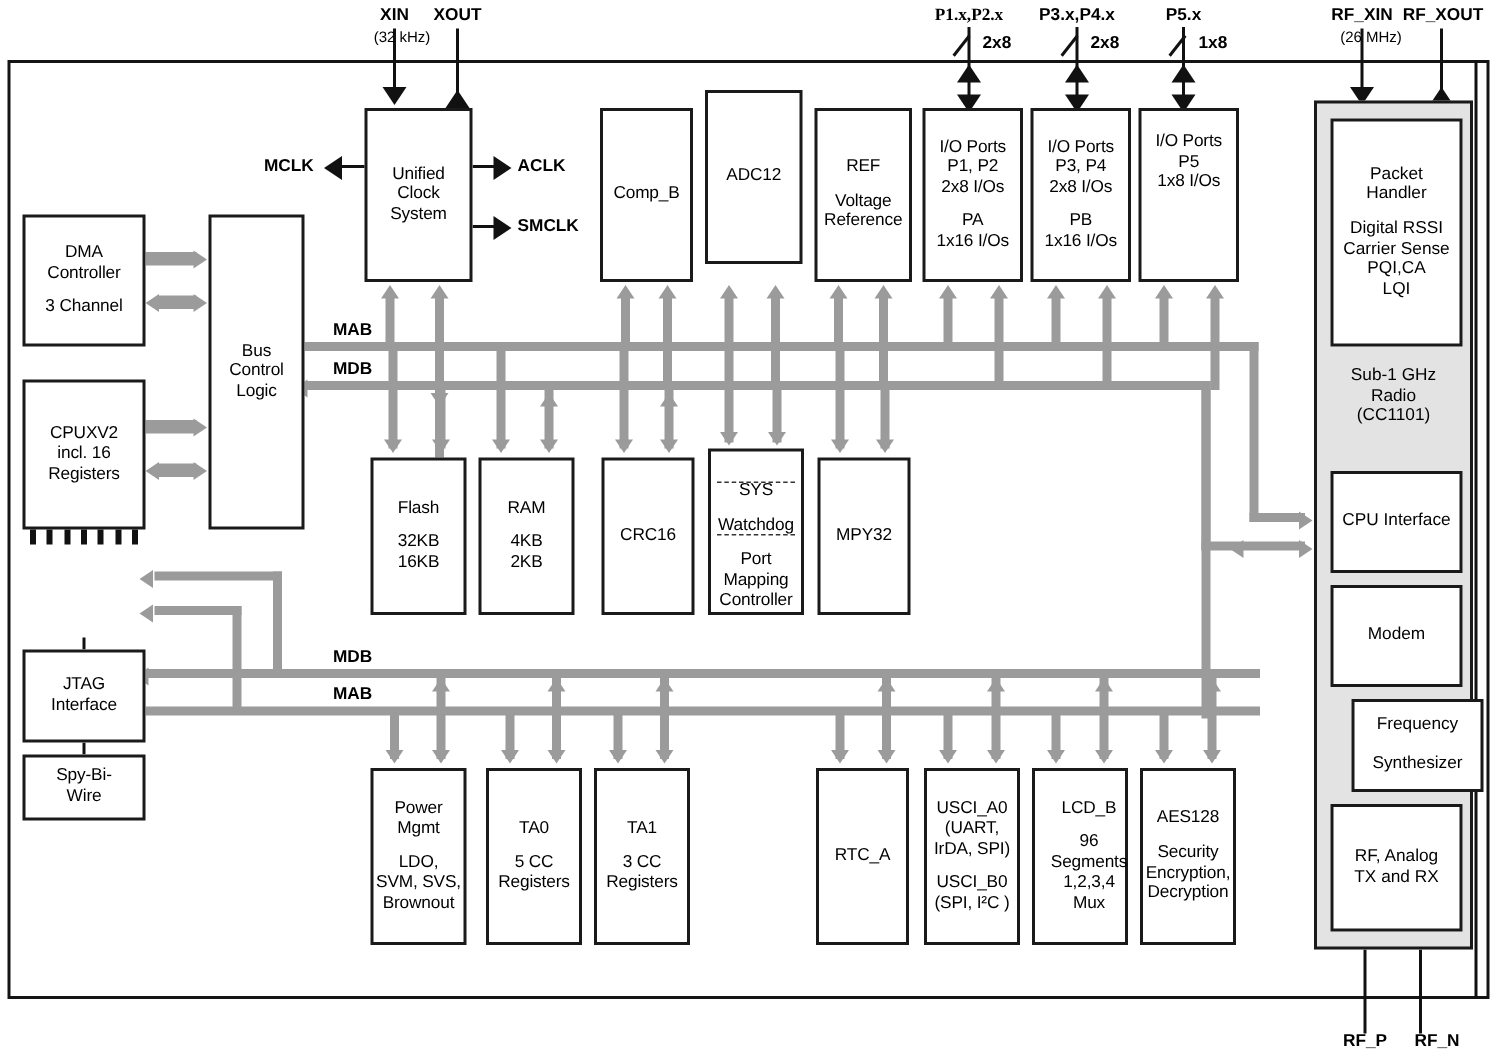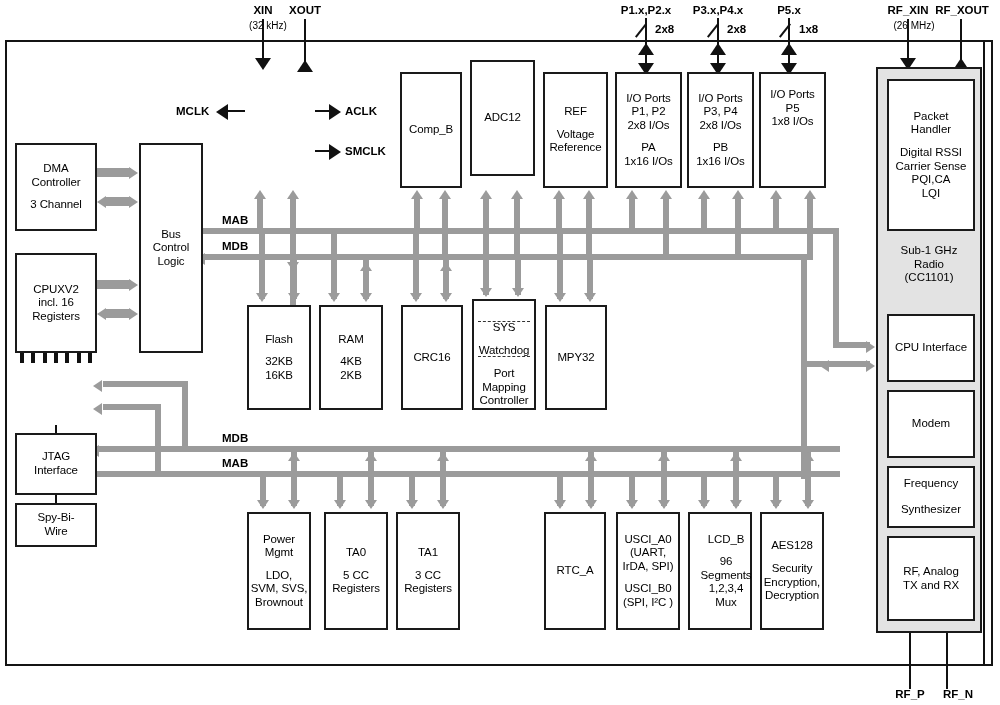--- a/index.html
+++ b/index.html
@@ -88,21 +88,21 @@
 <div id="stage">
 
   <div class="frame" style="left:5px;top:40px;width:988px;height:626px;"></div>
 
   <div class="bl" style="left:983px;top:40px;width:2.4px;height:626px;"></div>
 
   <div class="tx b c" style="left:263px;top:4px;">XIN</div>
   <div class="tx sm c" style="left:268px;top:20px;">(32 kHz)</div>
   <div class="tx b c" style="left:305px;top:4px;">XOUT</div>
 
-  <div class="tx b c" style="left:646px;top:4px;">P1.x,P2.x</div>
+  <div class="tx b c" style="left:646px;top:4px;font-family:Liberation Serif, serif;">P1.x,P2.x</div>
   <div class="tx b c" style="left:718px;top:4px;">P3.x,P4.x</div>
   <div class="tx b c" style="left:789px;top:4px;">P5.x</div>
 
   <div class="tx b c" style="left:908px;top:4px;">RF_XIN</div>
   <div class="tx sm c" style="left:914px;top:20px;">(26 MHz)</div>
   <div class="tx b c" style="left:962px;top:4px;">RF_XOUT</div>
 
   <div class="slash" style="left:640px;top:22px;"></div>
   <div class="tx b" style="left:655px;top:23px;">2x8</div>
   <div class="slash" style="left:712px;top:22px;"></div>
@@ -208,20 +208,25 @@
   <div class="tx b" style="left:222px;top:457px;">MAB</div>
 
   <div class="gl" style="left:182px;top:381px;width:6px;height:68px;"></div>
   <div class="gl" style="left:103px;top:381px;width:85px;height:6px;"></div>
   <div class="ar g-lf" style="left:93px;top:379.5px;"></div>
 
   <div class="gl" style="left:155px;top:404px;width:6px;height:70px;"></div>
   <div class="gl" style="left:103px;top:404px;width:58px;height:6px;"></div>
   <div class="ar g-lf" style="left:93px;top:402.5px;"></div>
 
+  <div class="blk" style="left:243px;top:72px;width:72px;height:116px;">
+    <span class="ln">Unified</span>
+    <span class="ln">Clock</span>
+    <span class="ln">System</span>
+  </div>
 
   <div class="bl" style="left:223px;top:110px;width:22px;height:2.4px;"></div>
   <div class="ar b-lf" style="left:216px;top:104px;"></div>
   <div class="tx b" style="left:176px;top:105px;">MCLK</div>
 
   <div class="bl" style="left:315px;top:110px;width:18px;height:2.4px;"></div>
   <div class="ar b-rt" style="left:329px;top:104px;"></div>
   <div class="tx b" style="left:345px;top:105px;">ACLK</div>
 
   <div class="bl" style="left:315px;top:150px;width:18px;height:2.4px;"></div>
@@ -358,21 +363,21 @@
       <span class="ln">Radio</span><br>
       <span class="ln">(CC1101)</span>
     </div>
 
     <div class="rblk" style="left:9px;top:245px;width:88px;height:68px;">
       <span class="ln">CPU Interface</span>
     </div>
     <div class="rblk" style="left:9px;top:321px;width:88px;height:68px;">
       <span class="ln">Modem</span>
     </div>
-    <div class="rblk" style="left:9px;top:397px;width:88px;height:62px;gap:12px;">
+    <div class="rblk" style="left:23px;top:397px;width:88px;height:62px;gap:12px;">
       <span class="ln">Frequency</span>
       <span class="ln">Synthesizer</span>
     </div>
     <div class="rblk" style="left:9px;top:467px;width:88px;height:85px;text-align:center;">
       <span class="ln">RF, Analog</span>
       <span class="ln">TX and RX</span>
     </div>
   </div>
 
   <div class="bl" style="left:909px;top:633px;width:2.4px;height:56px;"></div>

